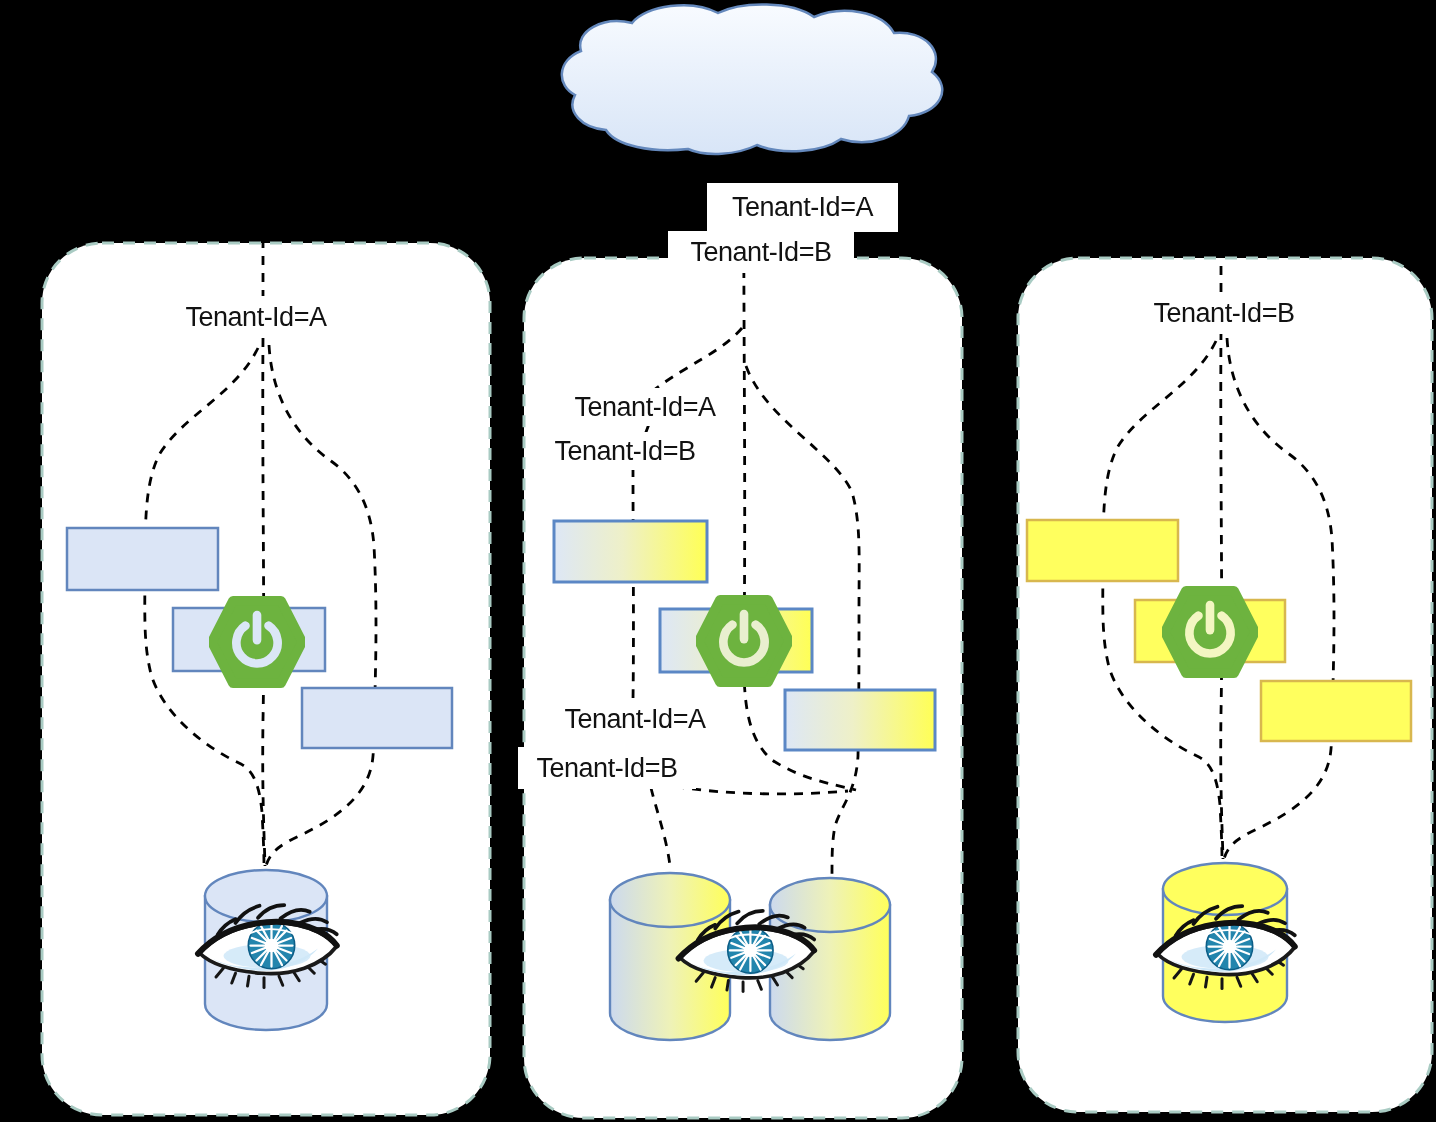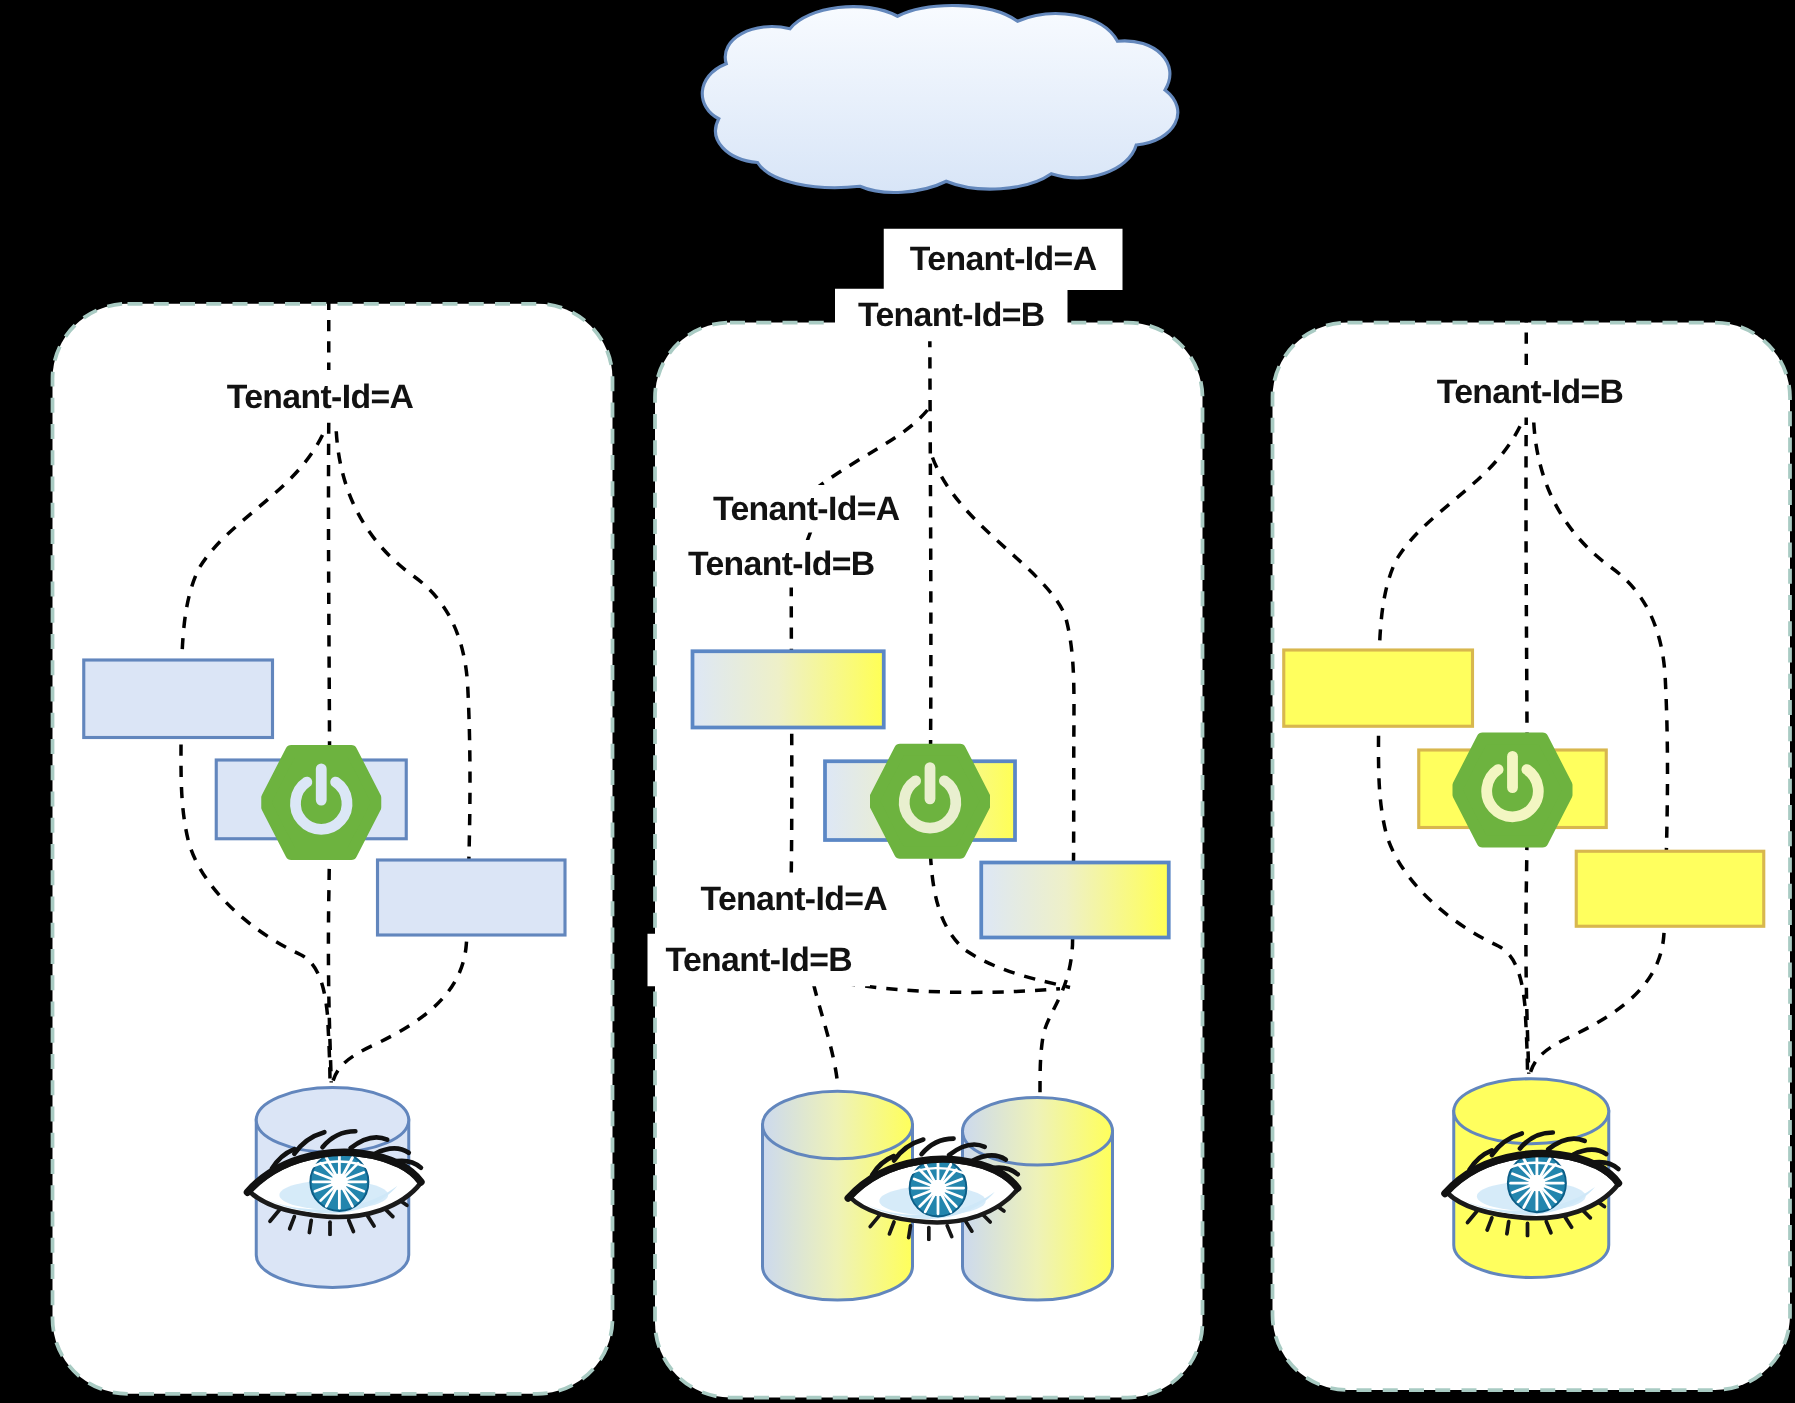--- a/index.html
+++ b/index.html
@@ -26,21 +26,21 @@
   .box-yellow{fill:var(--yellow-fill);stroke:var(--yellow-border);stroke-width:2.5;}
   .cyl-blue{fill:var(--blue-fill);stroke:var(--blue-border);stroke-width:2.4;}
   .cyl-grad{fill:url(#gradCyl);stroke:var(--blue-border);stroke-width:2.4;}
   .cyl-yellow{fill:var(--yellow-fill);stroke:var(--blue-border);stroke-width:2.4;}
 
   .gs-cloud-a{stop-color:#f8fbff;} .gs-cloud-b{stop-color:#d8e5f7;}
   .gs-rect-a{stop-color:#dde7f6;} .gs-rect-b{stop-color:#eef0c8;} .gs-rect-c{stop-color:#ffff55;}
   .gs-cyl-a{stop-color:#ccd9ee;} .gs-cyl-b{stop-color:#eef2b8;} .gs-cyl-c{stop-color:#ffff5a;}
 
   .lbl{position:absolute;display:flex;align-items:center;justify-content:center;
-       background:#ffffff;color:#121212;font-weight:700;font-size:27px;
+       background:#ffffff;color:#121212;font-weight:400;font-size:27px;
        white-space:nowrap;letter-spacing:-0.5px;}
   #lbl-cloud-a{left:707px;top:183px;width:191px;height:49px;}
   #lbl-cloud-b{left:668px;top:231px;width:186px;height:42px;}
   #lbl-left-title{left:156px;top:296px;width:200px;height:42px;}
   #lbl-mid-up-a{left:556px;top:388px;width:178px;height:38px;}
   #lbl-mid-up-b{left:536px;top:432px;width:178px;height:38px;}
   #lbl-mid-low-a{left:546px;top:700px;width:178px;height:38px;}
   #lbl-mid-low-b{left:518px;top:747px;width:178px;height:42px;}
   #lbl-right-title{left:1130px;top:292px;width:188px;height:42px;}
 </style>

